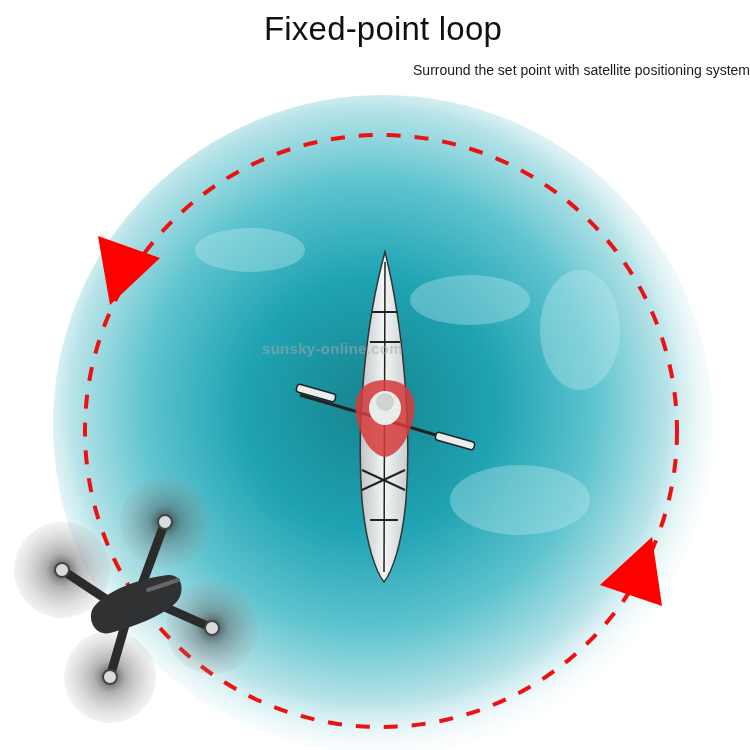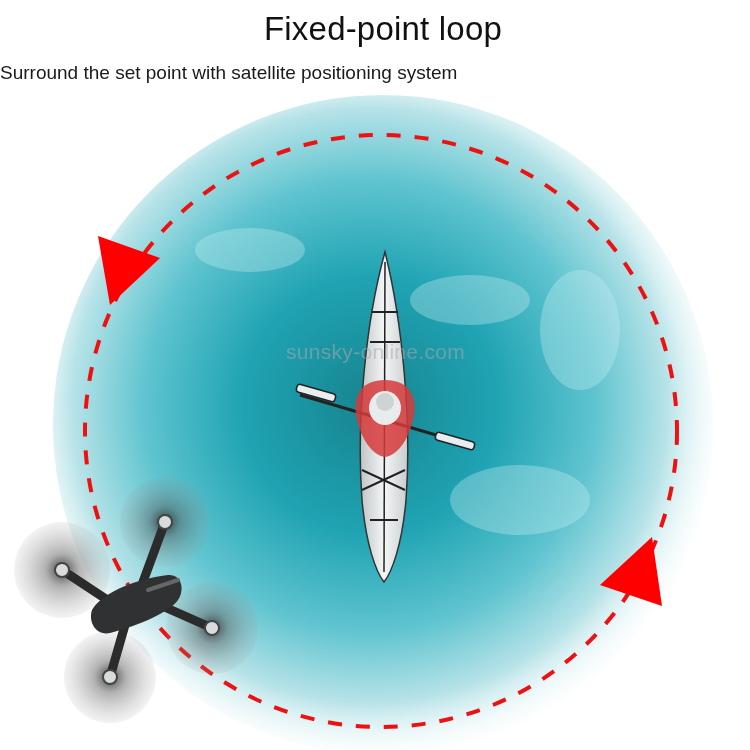--- a/index.html
+++ b/index.html
@@ -1,20 +1,20 @@
 <!DOCTYPE html>
 <html><head>
 <meta charset="utf-8">
 <style>
   html, body { margin:0; padding:0; background:#ffffff; }
   body { width:750px; height:750px; position:relative; overflow:hidden; font-family:"Liberation Sans", sans-serif; }
   .title { position:absolute; top:10px; left:0; width:750px; text-align:center; font-size:33px; color:#111; letter-spacing:0.2px;margin-left:8px; }
-  .subtitle { position:absolute; top:62px; left:0; width:750px; text-align:left; font-size:19px; color:#1a1a1a; }
+  .subtitle { position:absolute; top:62px; left:0; width:750px; text-align:right; font-size:14px; color:#1a1a1a; }
   .scene { position:absolute; left:0; top:0; width:750px; height:750px; }
-  .watermark { position:absolute; left:262px; top:340px; font-size:21px; font-weight:normal; color:rgba(170,170,170,0.55); font-family:"Liberation Sans", sans-serif; letter-spacing:0.3px;margin-left:24px; }
+  .watermark { position:absolute; left:262px; top:340px; font-size:15px; font-weight:bold; color:rgba(170,170,170,0.55); font-family:"Liberation Sans", sans-serif; letter-spacing:0.3px; }
 </style>
 </head>
 <body>
 
 <div class="title">Fixed-point loop</div>
 <div class="subtitle">Surround the set point with satellite positioning system</div>
 
 <svg class="scene" width="750" height="750" viewBox="0 0 750 750">
   <defs>
     <radialGradient id="water" cx="0.48" cy="0.47" r="0.55">

